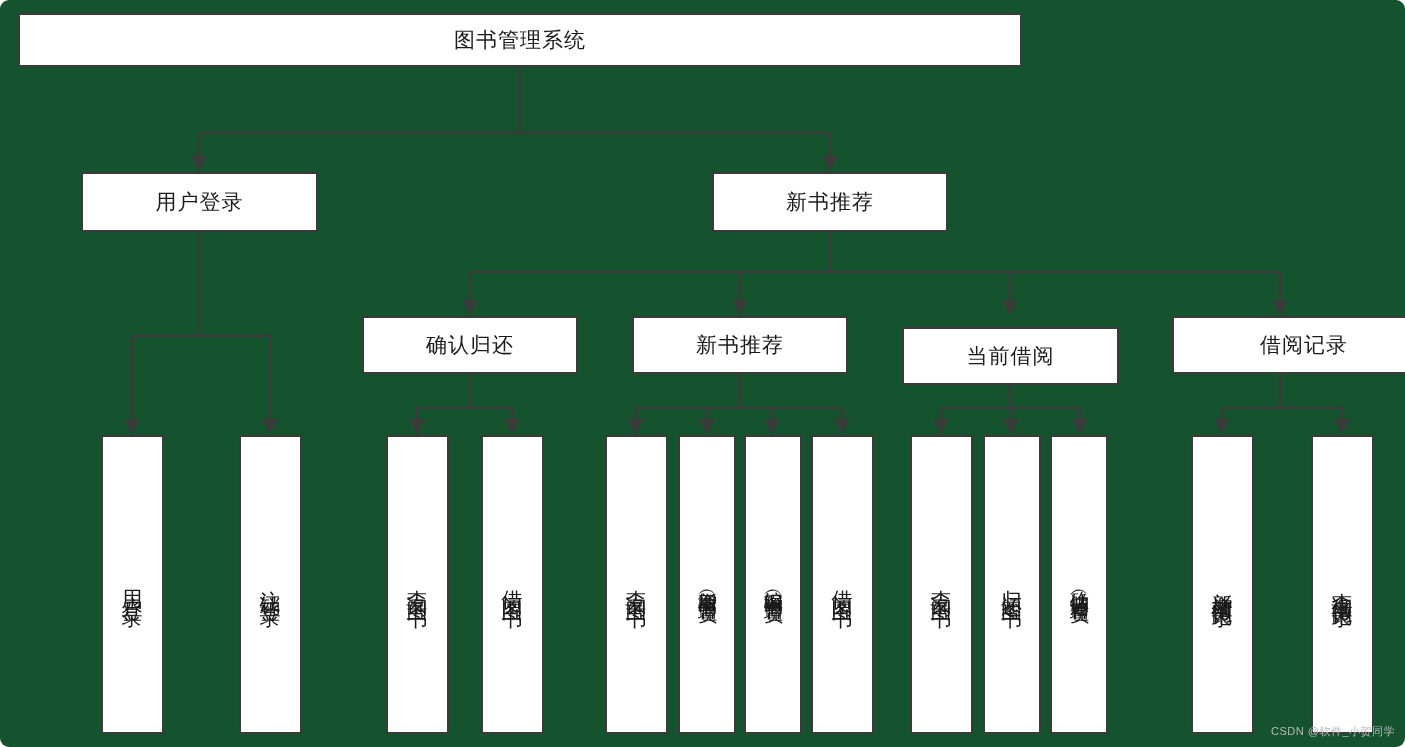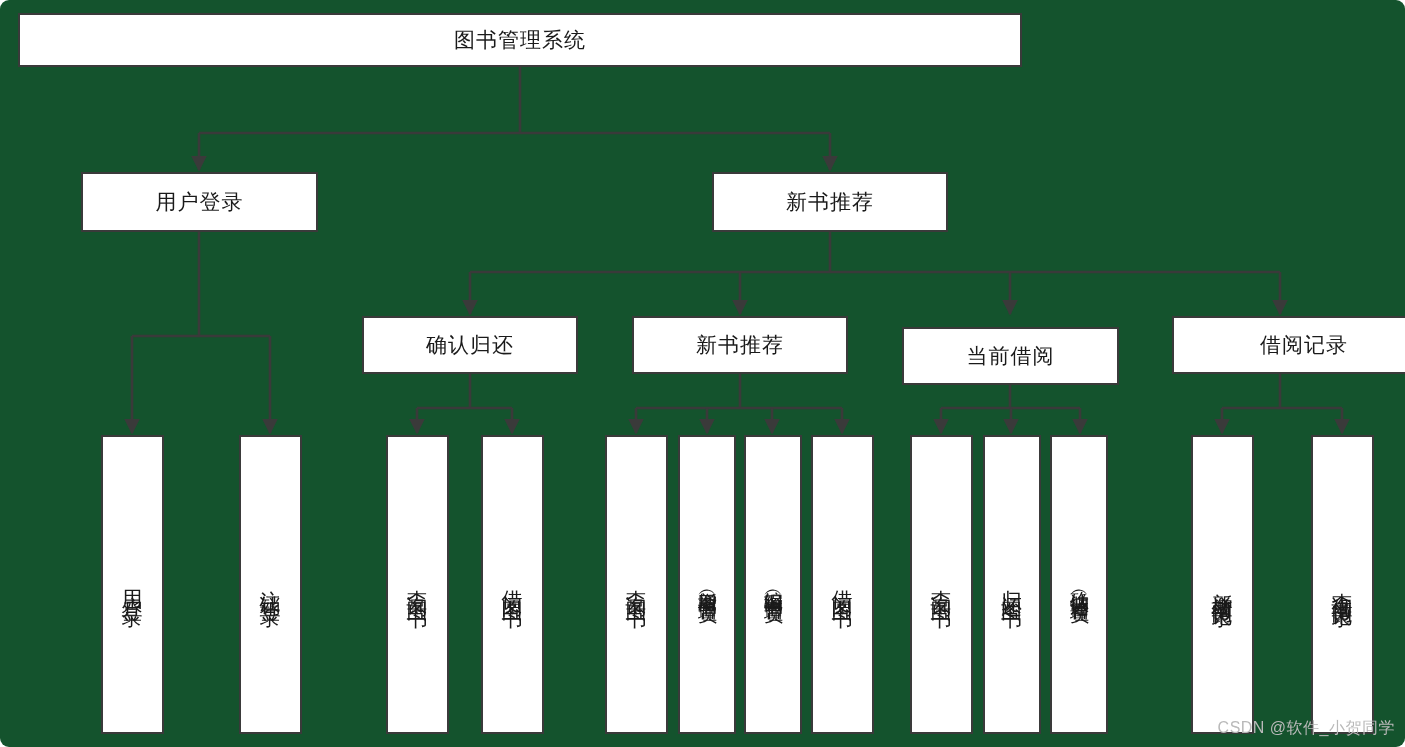--- a/index.html
+++ b/index.html
@@ -55,21 +55,21 @@
   }
   .node.vert .vtext {
     writing-mode: vertical-rl;
     text-orientation: upright;
     display: block;
   }
   .watermark {
     position: absolute;
     right: 10px;
     bottom: 8px;
-    font-size: 16px;
+    font-size: 11px;
     color: #b9b9b9;
     letter-spacing: 0.5px;
     z-index: 3;
     white-space: nowrap;
   }
 </style>
 </head>
 <body>
 
 <div id="canvas">

